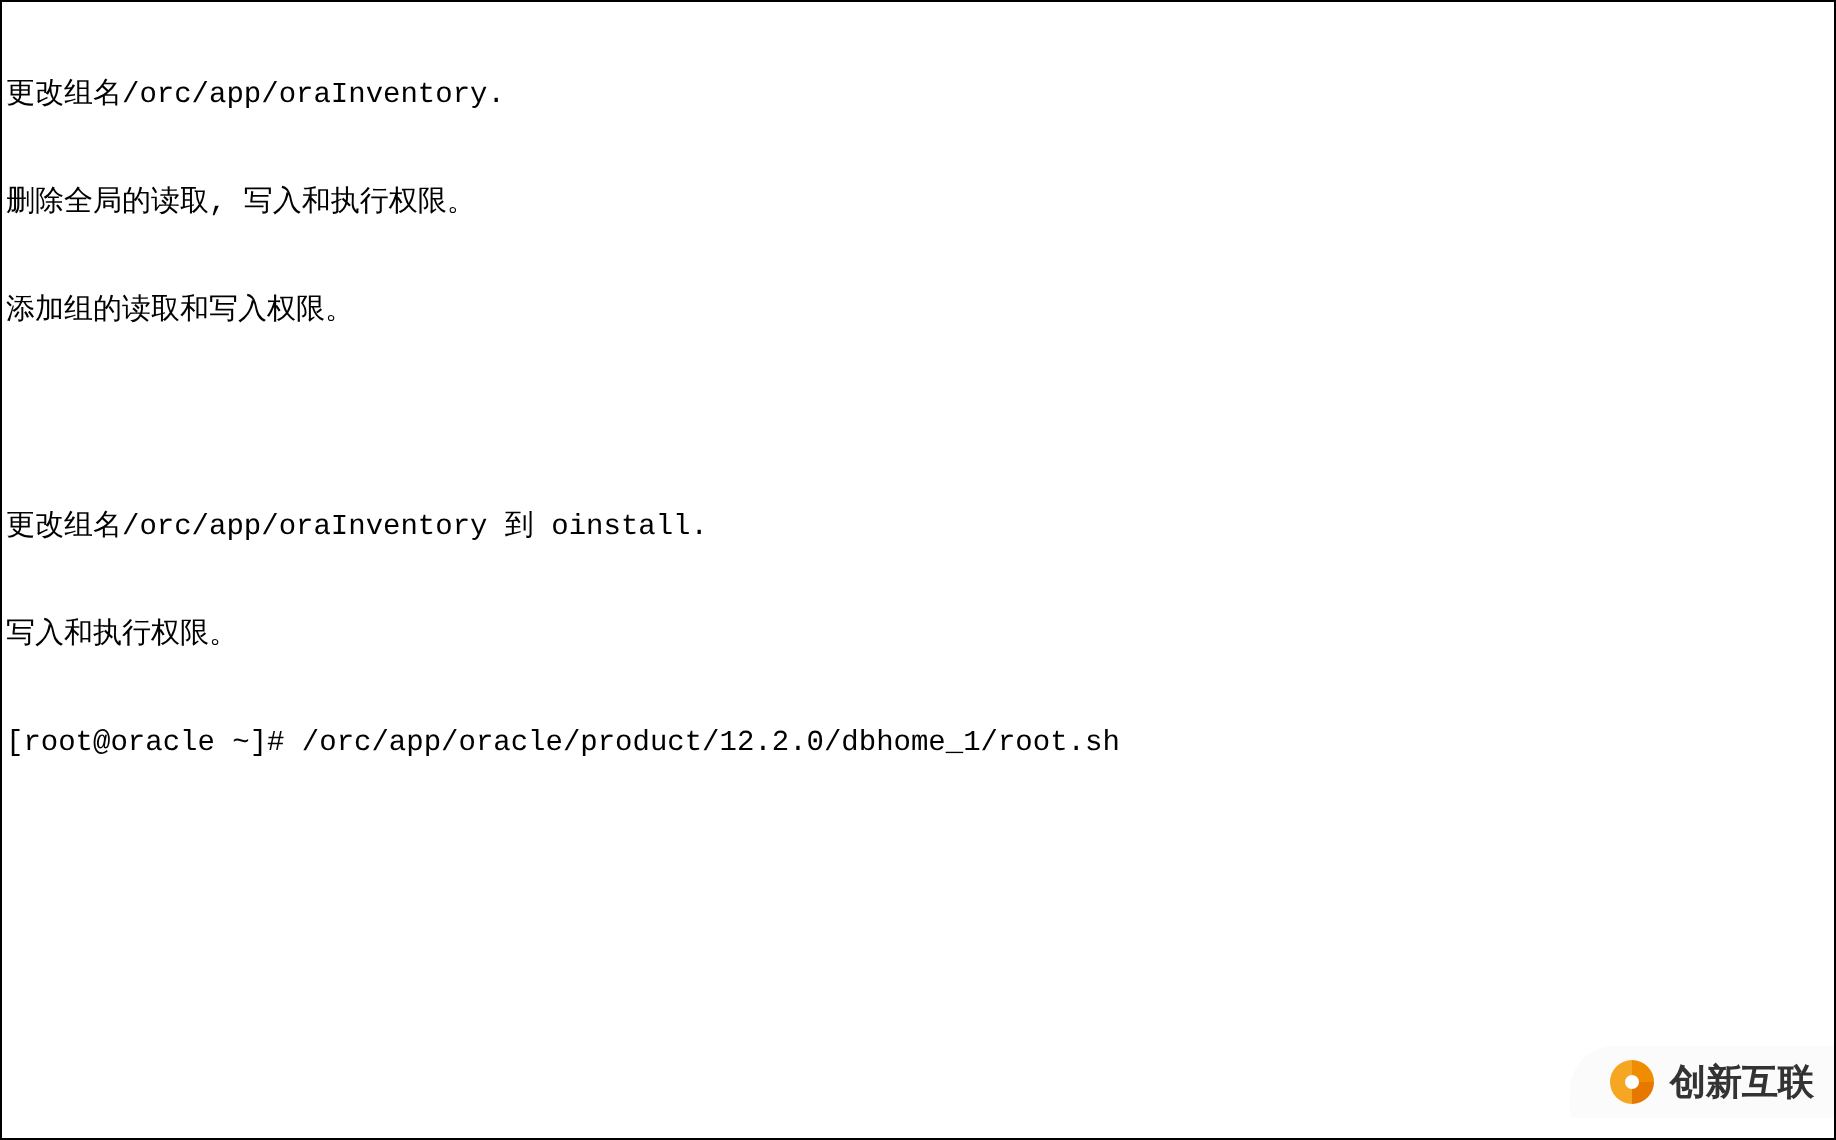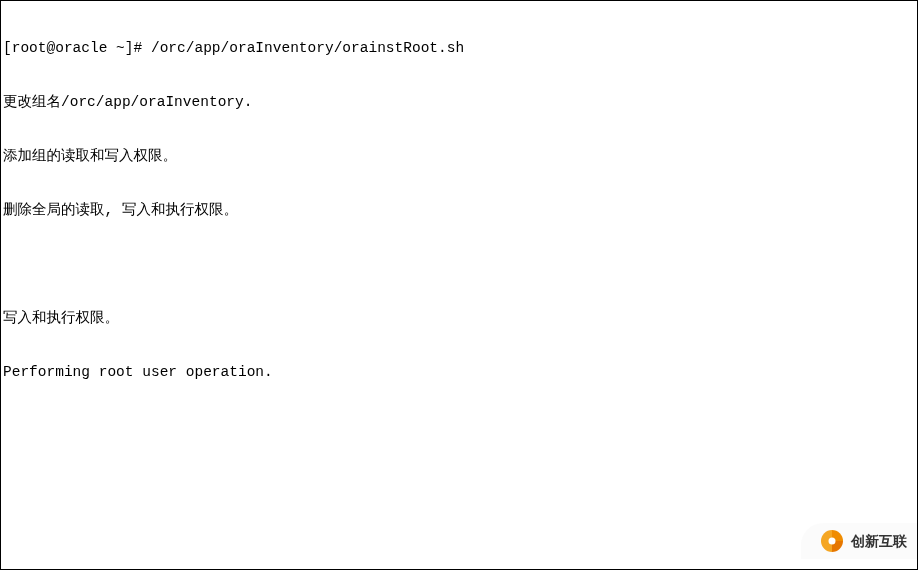--- a/index.html
+++ b/index.html
@@ -44,37 +44,37 @@
       height: 26px;
       position: relative;
       margin-right: 6px;
     }
     .watermark-icon svg {
       width: 26px;
       height: 26px;
     }
     .watermark-text {
       font-family: "Microsoft YaHei", sans-serif;
-      font-size: 14px;
+      font-size: 18px;
       font-weight: bold;
       color: #333;
       white-space: nowrap;
     }
   </style>
 </head>
 <body>
 
 <div class="terminal">
-  <span class="line">[root@oracle ~]# /orc/app/oraInventory/orainstRoot.sh</span>
   <span class="line">更改组名/orc/app/oraInventory.</span>
+  <span class="line">删除全局的读取, 写入和执行权限。</span>
   <span class="line">添加组的读取和写入权限。</span>
-  <span class="line">删除全局的读取, 写入和执行权限。</span>
   <span class="line"></span>
+  <span class="line">更改组名/orc/app/oraInventory 到 oinstall.</span>
   <span class="line">写入和执行权限。</span>
-  <span class="line">Performing root user operation.</span>
+  <span class="line">[root@oracle ~]# /orc/app/oracle/product/12.2.0/dbhome_1/root.sh</span>
   <span class="line"></span>
   
   
   
   
   
   
   
   
   

